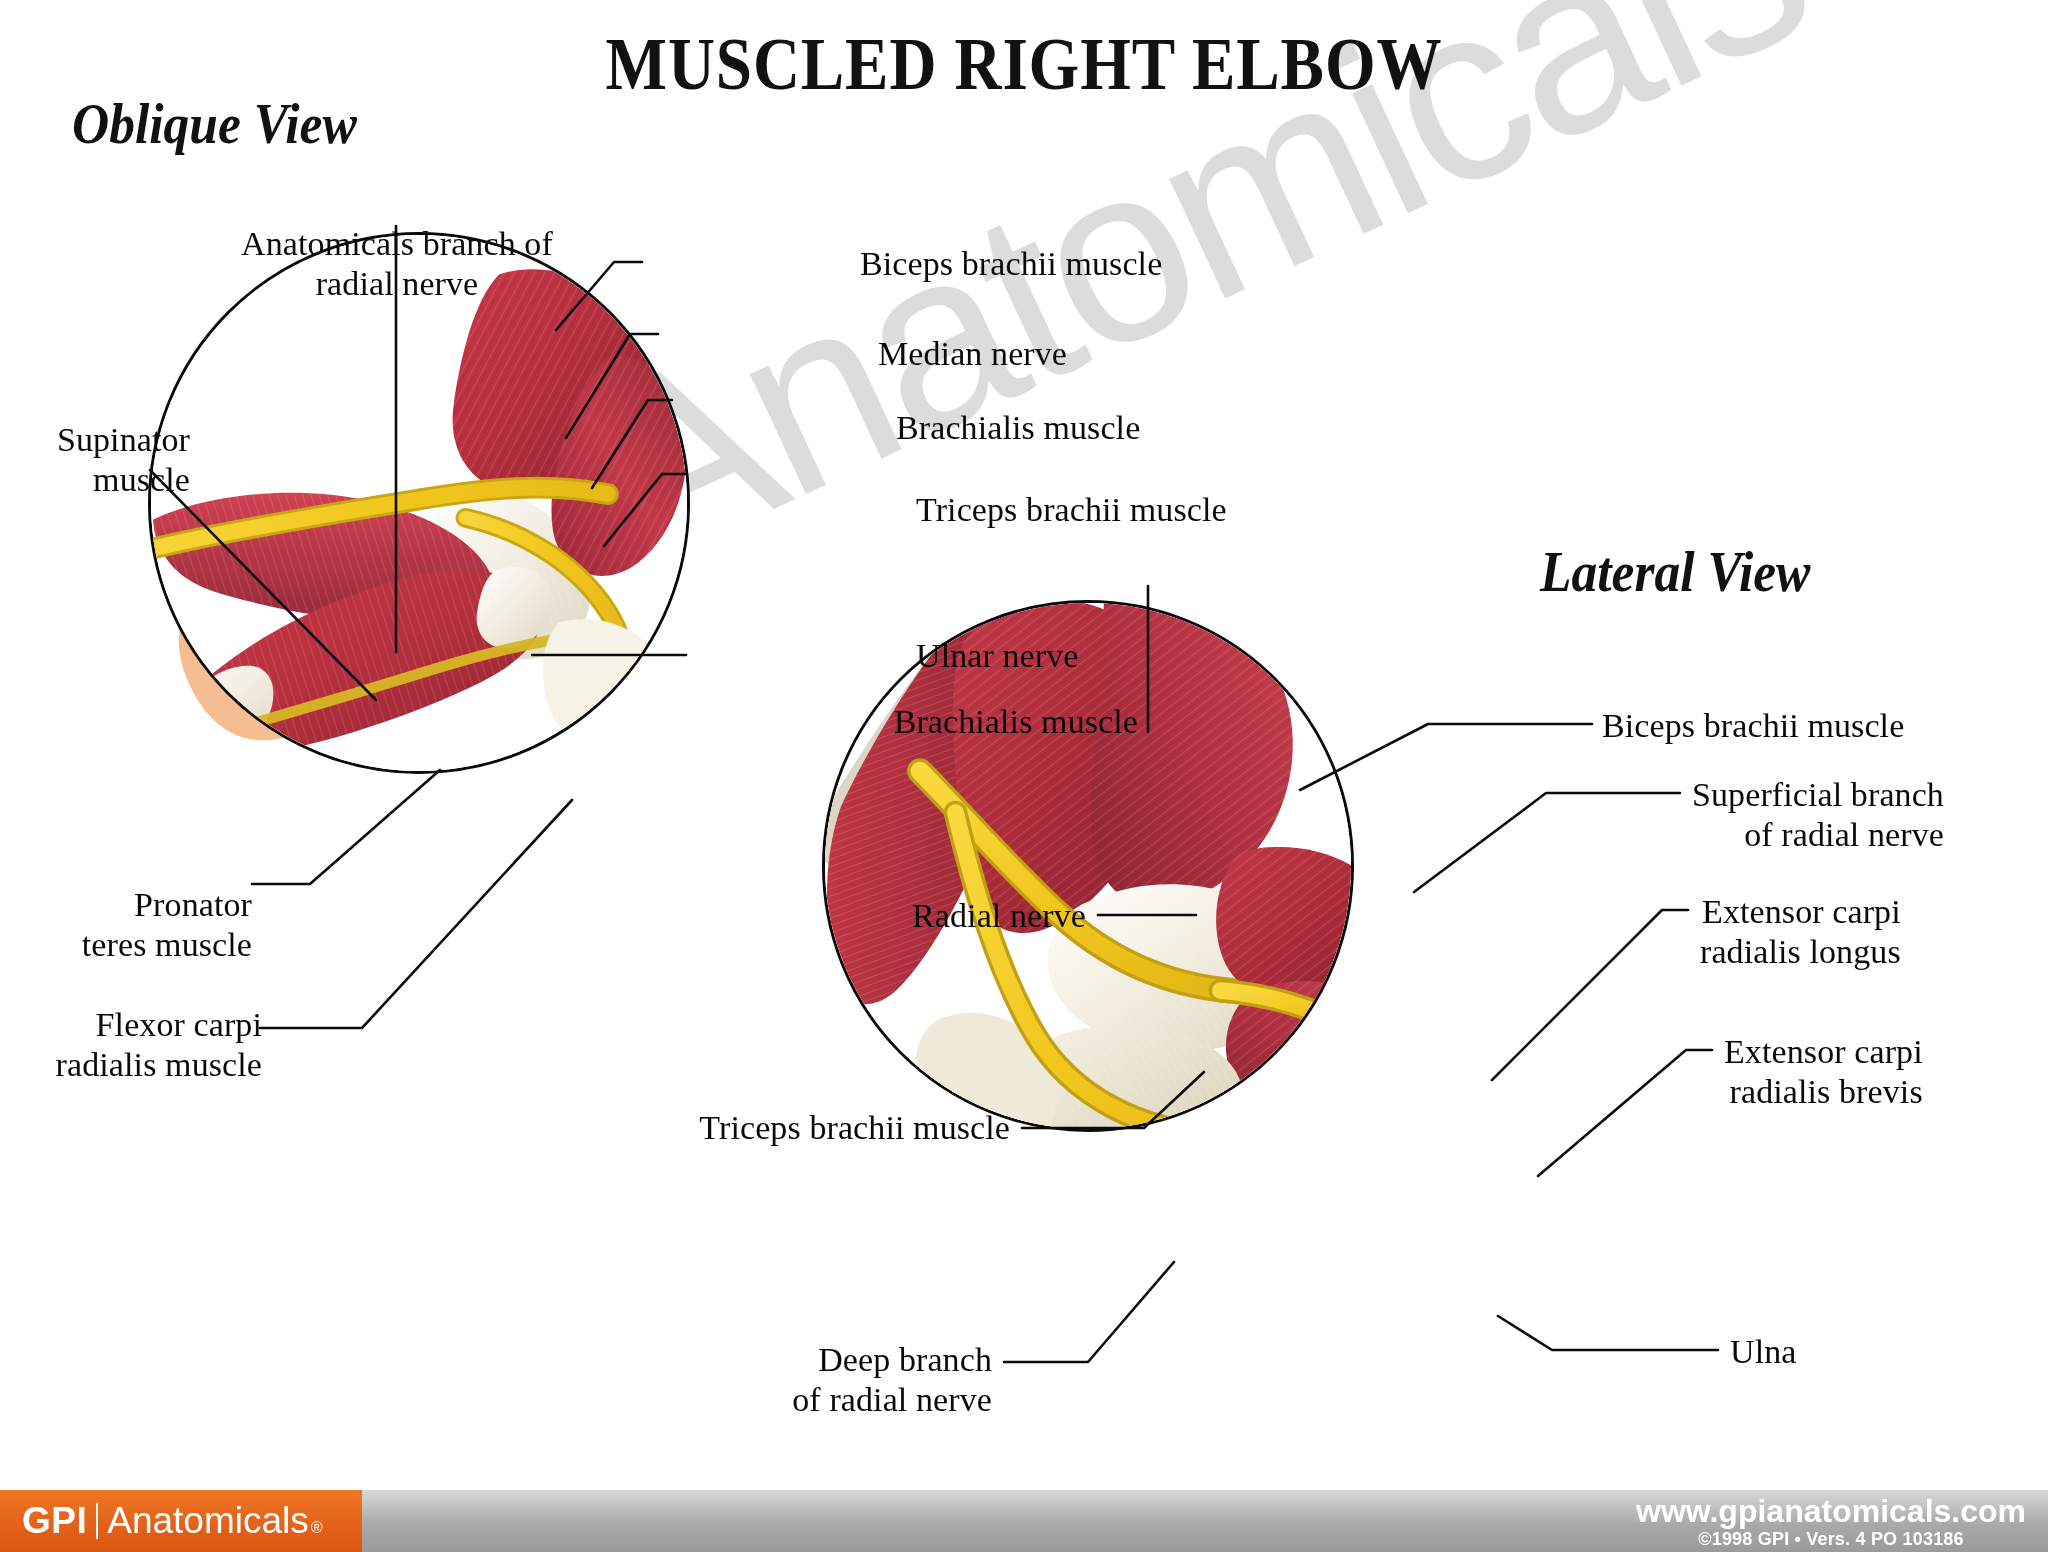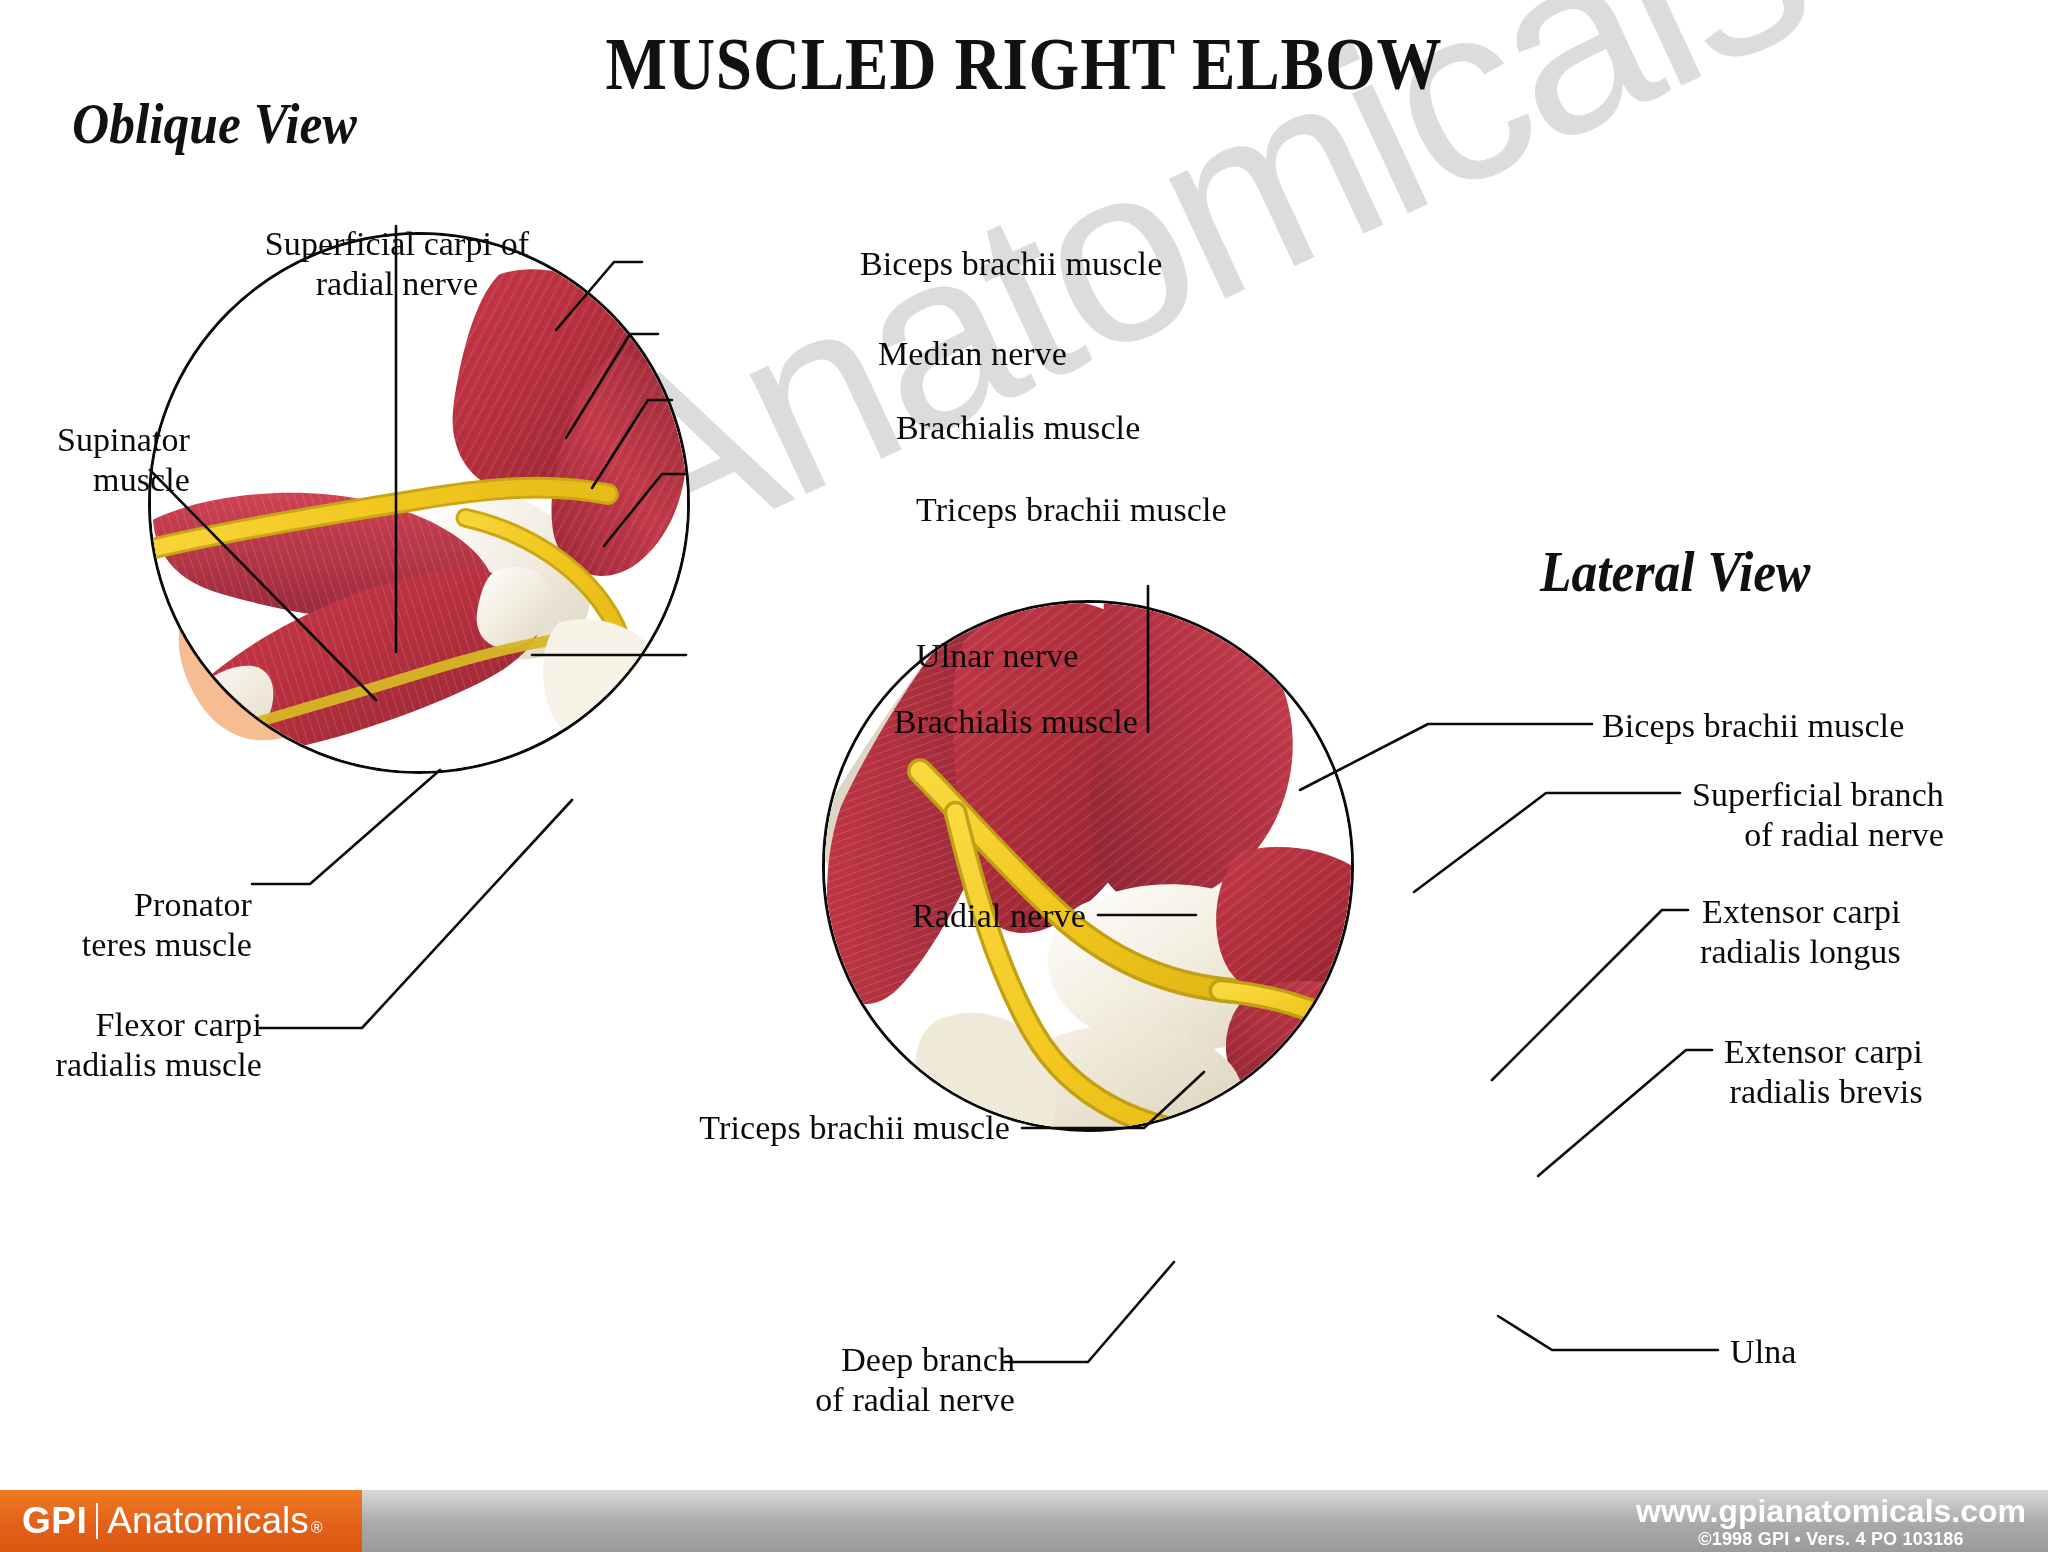--- a/index.html
+++ b/index.html
@@ -328,21 +328,21 @@
       <path d="M1680 793 L1546 793 L1414 892"></path>
 
       <path d="M1688 910 L1662 910 L1492 1080"></path>
 
       <path d="M1712 1050 L1686 1050 L1538 1176"></path>
 
       <path d="M1718 1350 L1552 1350 L1498 1316"></path>
     </g>
   </svg>
 
-  <div class="lbl" style="left:232px;top:224px;text-align:center;width:330px;">Superficial carpi of
+  <div class="lbl" style="left:232px;top:224px;text-align:center;width:330px;">Anatomicals branch of
 radial nerve</div>
 
   <div class="lbl r" style="left:0px;top:420px;width:190px;">Supinator
 muscle</div>
 
   <div class="lbl r" style="left:0px;top:885px;width:252px;">Pronator
 teres muscle</div>
 
   <div class="lbl r" style="left:0px;top:1005px;width:262px;">Flexor carpi
 radialis muscle</div>
@@ -356,21 +356,21 @@
   <div class="lbl l" style="left:916px;top:490px;">Triceps brachii muscle</div>
 
   <div class="lbl l" style="left:916px;top:636px;">Ulnar nerve</div>
 
   <div class="lbl r" style="left:808px;top:702px;width:330px;">Brachialis muscle</div>
 
   <div class="lbl r" style="left:808px;top:896px;width:278px;">Radial nerve</div>
 
   <div class="lbl r" style="left:620px;top:1108px;width:390px;">Triceps brachii muscle</div>
 
-  <div class="lbl r" style="left:723px;top:1340px;width:292px;">Deep branch
+  <div class="lbl r" style="left:700px;top:1340px;width:292px;">Deep branch
 of radial nerve</div>
 
   <div class="lbl l" style="left:1602px;top:706px;">Biceps brachii muscle</div>
 
   <div class="lbl l" style="left:1692px;top:775px;">Superficial branch
 of radial nerve</div>
 
   <div class="lbl l" style="left:1700px;top:892px;">Extensor carpi
 radialis longus</div>
 

